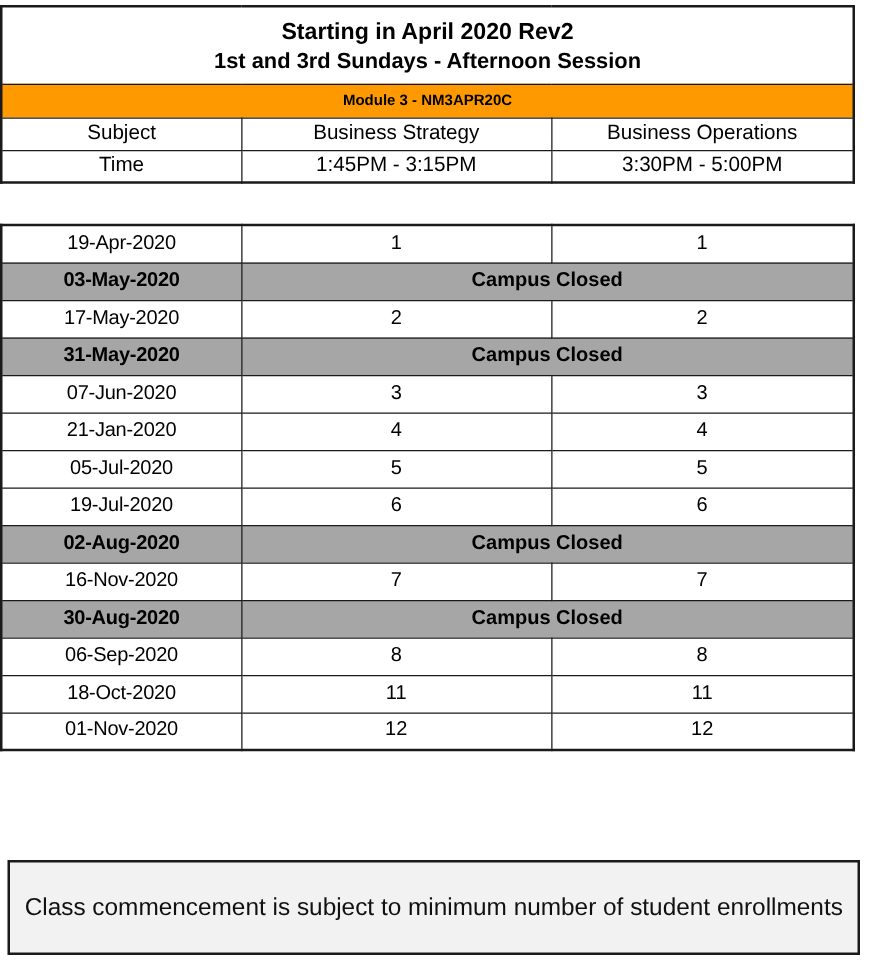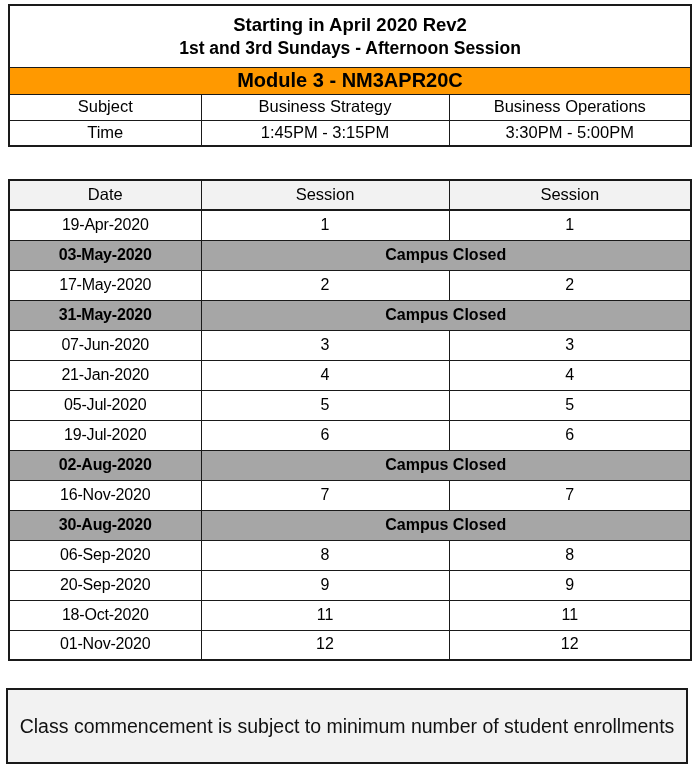--- a/index.html
+++ b/index.html
@@ -19,21 +19,21 @@
   .page {
     position: relative;
     width: 697px;
     height: 773px;
     box-sizing: border-box;
   }
 
   
   .sheet {
     position: absolute;
-    left: 8px;
+    left: 0;
     width: 682px;
     box-sizing: border-box;
     border: 2px solid #1a1a1a;
     border-collapse: collapse;
     table-layout: fixed;
     background: #ffffff;
   }
   .sheet td {
     border: 1px solid #1a1a1a;
     text-align: center;
@@ -57,21 +57,21 @@
     font-weight: bold;
     padding: 4px 2px 5px 2px;
     border-bottom-width: 2px;
   }
   .title-line-1 { display: block; margin-bottom: 5px; }
   .title-line-2 { display: block; font-size: 17.5px; }
 
   .module-cell {
     height: 27px;
     background: #ff9900;
-    font-size: 20px;
+    font-size: 12px;
     font-weight: bold;
     border-top-width: 2px;
     border-bottom-width: 2px;
   }
 
   .meta-label {
     height: 26px;
     font-size: 16.5px;
     font-weight: normal;
     margin-top: 26px;
@@ -170,25 +170,20 @@
     </tbody>
   </table>
 
   <table class="sheet" id="schedule-table">
     <colgroup>
       <col class="c-date">
         <col class="c-s1">
         <col class="c-s2">
     </colgroup>
     <tbody id="schedule-body">
-      <tr class="sched-head">
-        <td>Date</td>
-        <td>Session</td>
-        <td>Session</td>
-      </tr>
     <tr class="sched-row">
           <td class="date-cell">19-Apr-2020</td>
           <td class="num-cell">1</td>
           <td class="num-cell">1</td>
         </tr>
         <tr class="sched-row closed">
           <td class="date-cell">03-May-2020</td>
           <td class="closed-cell" colspan="2">Campus Closed</td>
         </tr>
         <tr class="sched-row">
@@ -232,25 +227,20 @@
         <tr class="sched-row closed">
           <td class="date-cell">30-Aug-2020</td>
           <td class="closed-cell" colspan="2">Campus Closed</td>
         </tr>
         <tr class="sched-row">
           <td class="date-cell">06-Sep-2020</td>
           <td class="num-cell">8</td>
           <td class="num-cell">8</td>
         </tr>
         <tr class="sched-row">
-          <td class="date-cell">20-Sep-2020</td>
-          <td class="num-cell">9</td>
-          <td class="num-cell">9</td>
-        </tr>
-        <tr class="sched-row">
           <td class="date-cell">18-Oct-2020</td>
           <td class="num-cell">11</td>
           <td class="num-cell">11</td>
         </tr>
         <tr class="sched-row">
           <td class="date-cell">01-Nov-2020</td>
           <td class="num-cell">12</td>
           <td class="num-cell">12</td>
         </tr>
       </tbody>

